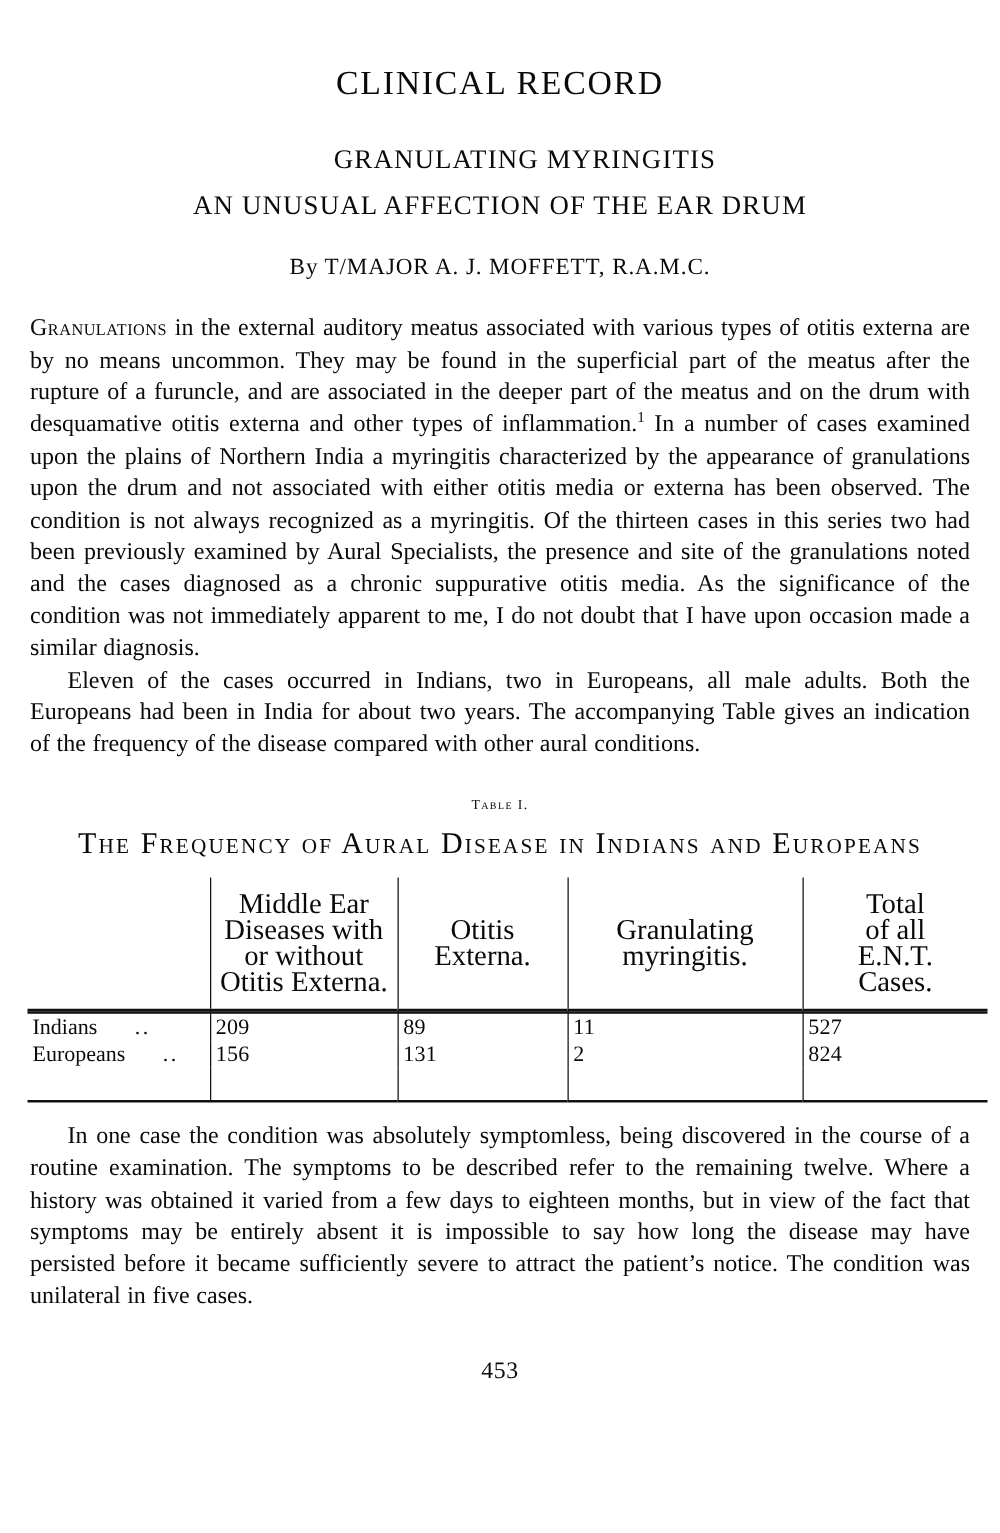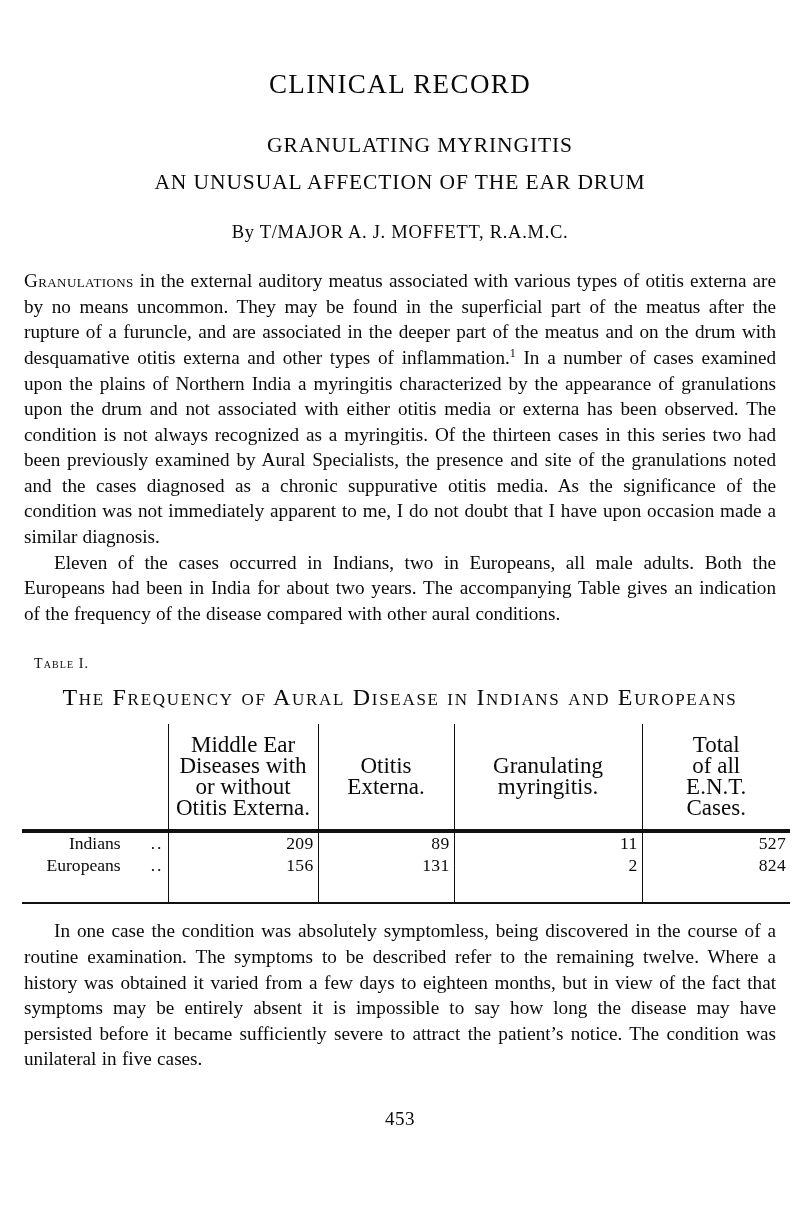--- a/index.html
+++ b/index.html
@@ -10,21 +10,21 @@
   body {
     width: 800px;
     height: 1226px;
     position: relative;
     font-family: "Liberation Serif", "DejaVu Serif", serif;
     color: #0a0a0a;
     overflow: hidden;
   }
   .page {
     position: absolute;
-    left: 0; top: 18px;
+    left: 0; top: 0;
     width: 800px;
     height: 1148px;
     padding: 0;
     box-sizing: border-box;
   }
 
   
   .running-head {
     text-align: center;
     font-size: 27px;
@@ -86,22 +86,22 @@
     font-size: 12px;
     vertical-align: super;
     line-height: 0;
   }
 
   
   .table-wrap {
     margin: 30px 22px 0 22px;
   }
   .table-caption-1 {
-    text-align: left;
-    font-size: 14px;
+    text-align: center;
+    font-size: 11px;
     font-variant: small-caps;
     letter-spacing: 1.1px;
     margin: 12px;
   }
   .table-caption-2 {
     text-align: center;
     font-size: 24px;
     font-variant: small-caps;
     letter-spacing: 1.7px;
     margin: 12px 0 0 0;
@@ -146,21 +146,21 @@
   }
   .tbl thead th {
     font-size: 23px;
     line-height: 21px;
     text-align: center;
     padding: 10px 4px 11px 4px;
   }
   .tbl tbody td {
     font-size: 17.6px;
     line-height: 21.5px;
-    text-align: right;
+    text-align: left;
     padding: 0 4px;
   }
   td.dlabel {
     text-align: left;
     padding-left: 3px;
     white-space: nowrap;
   }
   .leader {
     display: inline-block;
     margin-left: 30px;

